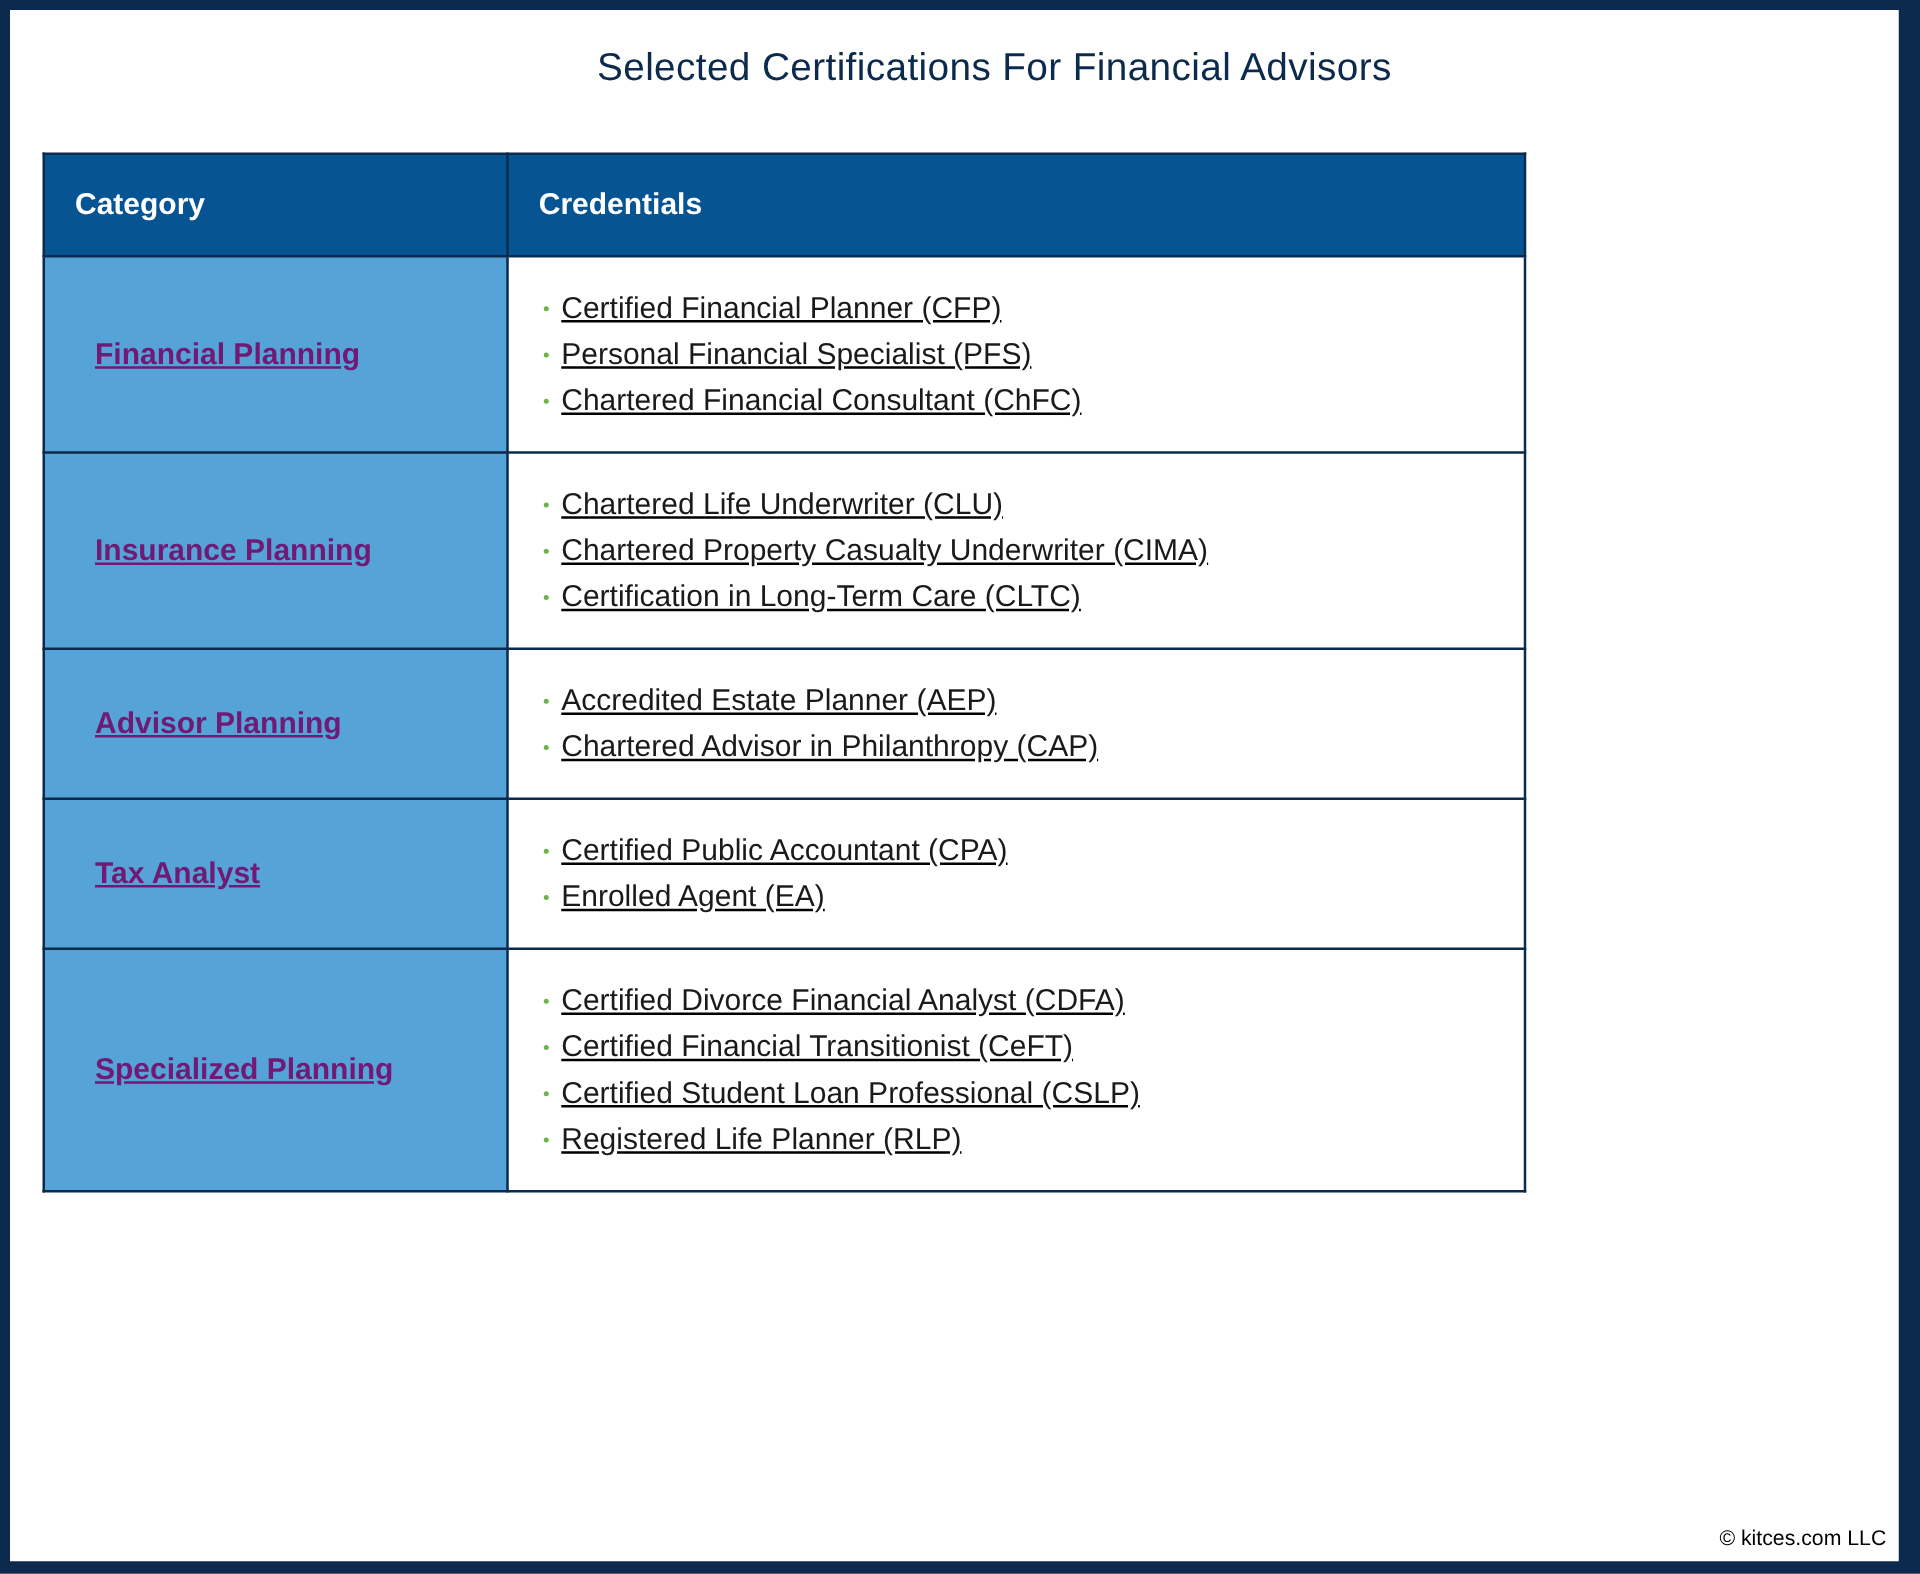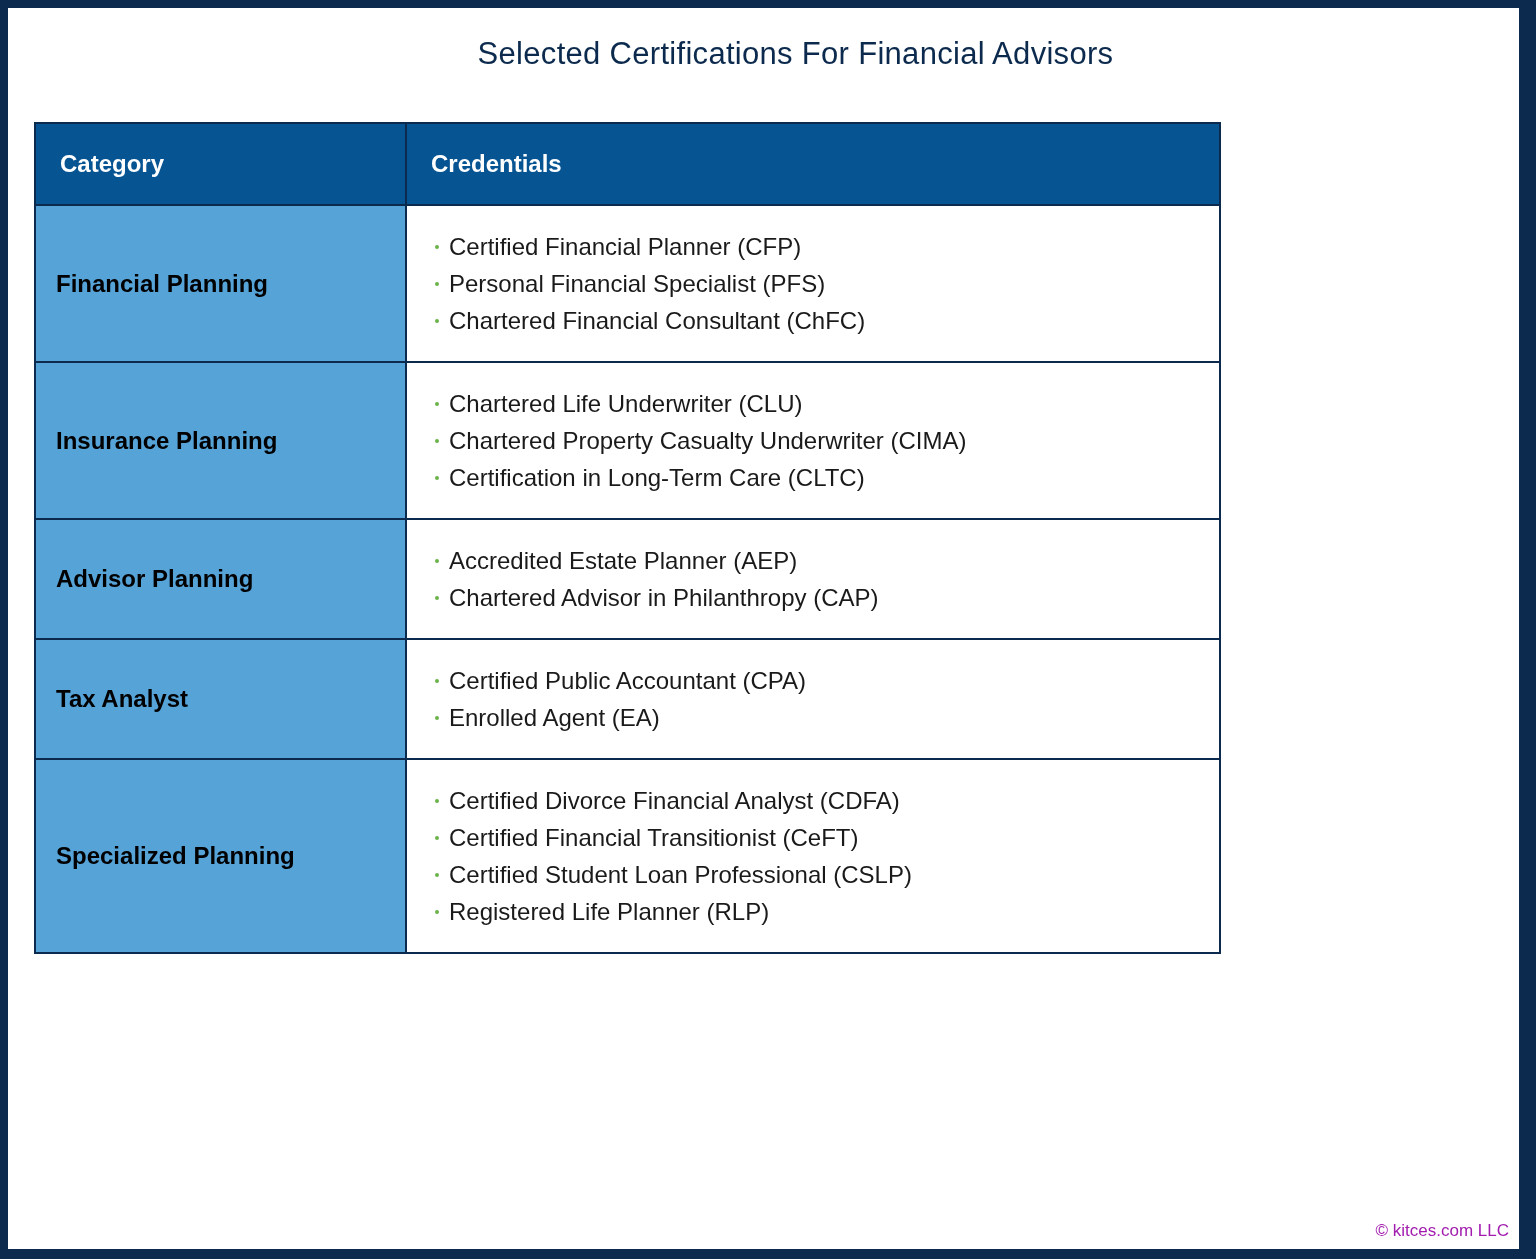--- a/index.html
+++ b/index.html
@@ -2,27 +2,27 @@
 <html><head>
 <meta charset="utf-8">
 <style>
   html, body { margin: 0; padding: 0; }
   body { width: 1536px; height: 1259px; background: #0b2a4d; font-family: "Liberation Sans", sans-serif; }
   .frame { position: absolute; left: 8px; top: 8px; width: 1511px; height: 1241px; background: #ffffff; }
   .title { position: absolute; left: 0; width: 100%; top: 28px; text-align: center; font-size: 31px; color: #0b2a4d; font-weight: normal; letter-spacing: 0.3px; margin-left: 32px; }
   table { position: absolute; left: 26px; top: 114px; width: 1187px; border-collapse: collapse; border: 2px solid #0b2a4d; }
   th { background: #075493; color: #fff; font-weight: bold; font-size: 24px; text-align: left; height: 80px; padding: 0 0 0 24px; border: 2px solid #0b2a4d; }
   th.cat { width: 345px; }
-  td { border: 2px solid #0b2a4d; vertical-align: middle; }
-  td.cat { background: #56a3d8; color: #000000; font-weight: bold; font-size: 24px; padding-left: 20px; }
+  td { border: 2px solid #0b2a4d; vertical-align: middle; text-decoration: underline; }
+  td.cat { background: #56a3d8; color: #701a75; font-weight: bold; font-size: 24px; padding-left: 40px; }
   td.cred { padding: 22px 0 22px 28px; background: #fff; }
   ul { list-style: none; margin: 0; padding: 0; }
   li { font-size: 24px; color: #1a1a1a; line-height: 37px; position: relative; padding-left: 14px; }
   .bullet { position: absolute; left: 0; top: 17px; width: 4px; height: 4px; border-radius: 50%; background: #6bb34a; }
-  .footer { position: absolute; right: 10px; bottom: 8px; font-size: 17px; color: #a21caf; }
+  .footer { position: absolute; right: 10px; bottom: 8px; font-size: 17px; color: #000000; }
 </style>
 </head>
 <body>
 
 <div class="frame">
   <div class="title">Selected Certifications For Financial Advisors</div>
   <table>
     <thead>
       <tr>
         <th class="cat">Category</th>

